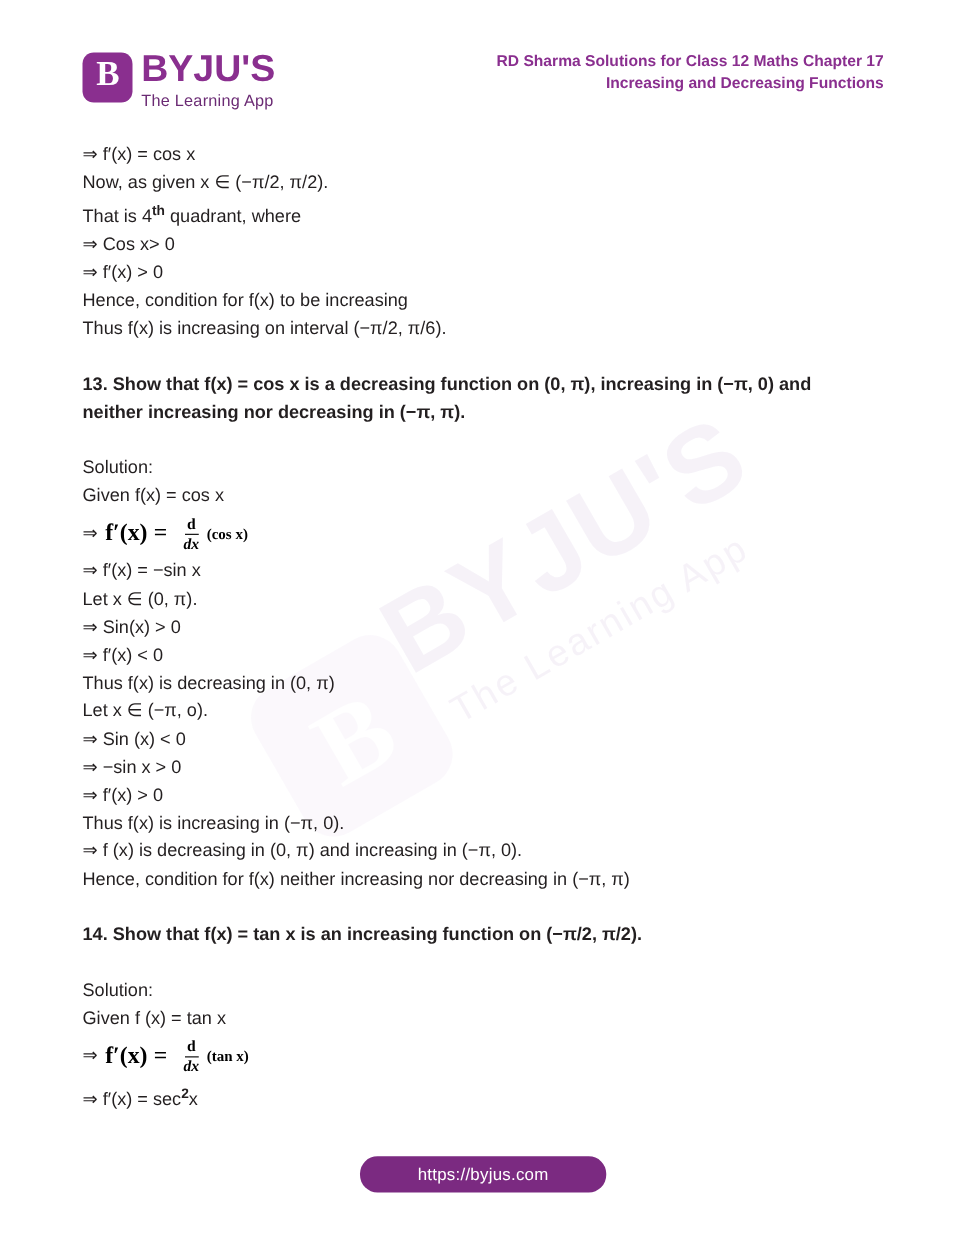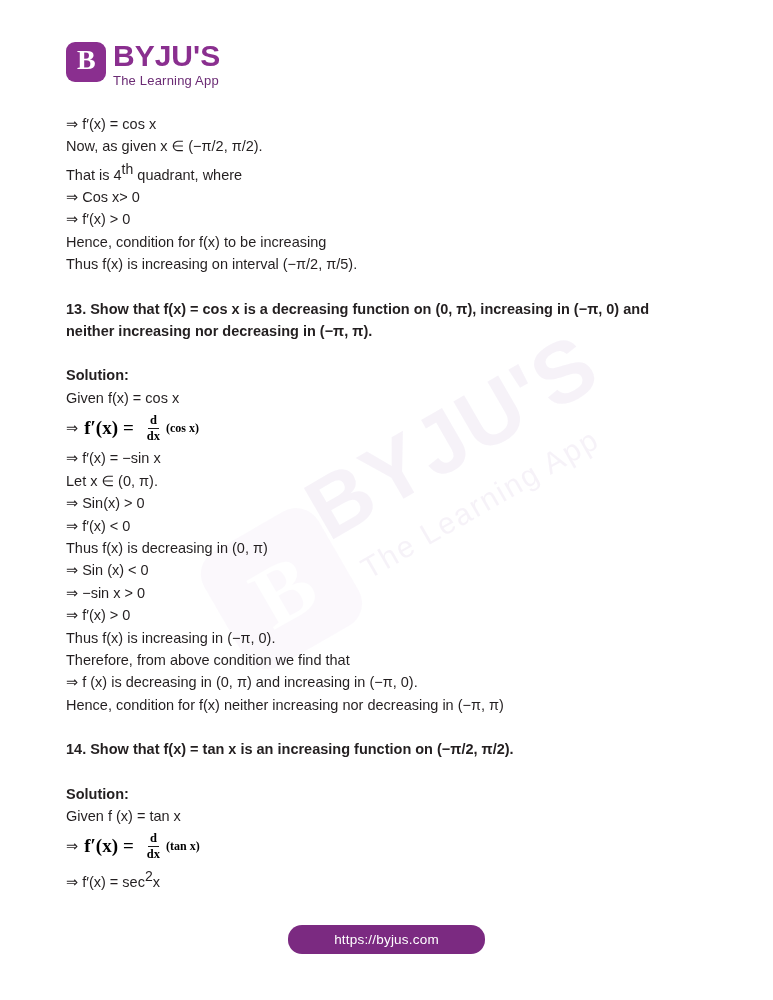--- a/index.html
+++ b/index.html
@@ -132,28 +132,28 @@
     left: 66px;
     top: 113px;
     width: 645px;
     font-size: 14.5px;
     line-height: 22.4px;
   }
   .line {
     white-space: pre-wrap;
   }
   .bold {
-    font-weight: bold;
+    font-weight: normal;
   }
   .q {
     font-weight: bold;
     line-height: 22.4px;
   }
   .gap-lg { height: 22px; }
-  sup { font-size: 14px; vertical-align: super; }
+  sup { font-size: 11px; vertical-align: super; font-weight: bold; }
   
   .math-row {
     display: flex;
     align-items: center;
     height: 34px;
     margin: 2px 0 2px 0;
   }
   .math-arrow {
     font-size: 14.5px;
     margin-right: 6px;
@@ -176,20 +176,21 @@
     line-height: 13px;
     margin: 0 4px;
     vertical-align: middle;
   }
   .frac .num {
     padding: 0 2px 1px 2px;
     border-bottom: 1.3px solid #1a1a1a;
   }
   .frac .den {
     padding: 1px 2px 0 2px;
+    font-style: italic;
   }
   .paren { font-size: 12px; }
   
   .footer {
     position: absolute;
     left: 0;
     top: 925px;
     width: 773px;
     text-align: center;
   }
@@ -219,31 +220,35 @@
   <div class="header">
     <div class="logo-wrap">
       <div class="logo-mark">
         <span>B</span>
       </div>
       <div>
         <div class="logo-text-main">BYJU'S</div>
         <div class="logo-text-sub">The Learning App</div>
       </div>
     </div>
+    <div class="header-title">
+      <div>RD Sharma Solutions for Class 12 Maths Chapter 17</div>
+      <div>Increasing and Decreasing Functions</div>
+    </div>
   </div>
 
   <div class="content">
 
     <div class="line">⇒ f′(x) = cos x</div>
     <div class="line">Now, as given x ∈ (−π/2, π/2).</div>
     <div class="line"><span>That is 4</span><sup>th</sup><span> quadrant, where</span></div>
     <div class="line">⇒ Cos x&gt; 0</div>
     <div class="line">⇒ f′(x) &gt; 0</div>
     <div class="line">Hence, condition for f(x) to be increasing</div>
-    <div class="line">Thus f(x) is increasing on interval (−π/2, π/5).</div>
+    <div class="line">Thus f(x) is increasing on interval (−π/2, π/6).</div>
 
     <div class="gap-lg"></div>
 
     <div class="q">13. Show that f(x) = cos x is a decreasing function on (0, π), increasing in (−π, 0) and</div>
     <div class="q">neither increasing nor decreasing in (−π, π).</div>
 
     <div class="gap-lg"></div>
 
     <div class="line bold">Solution:</div>
     <div class="line">Given f(x) = cos x</div>
@@ -259,25 +264,25 @@
         </span>
         <span class="paren">(cos x)</span>
       </span>
     </div>
 
     <div class="line">⇒ f′(x) = −sin x</div>
     <div class="line">Let x ∈ (0, π).</div>
     <div class="line">⇒ Sin(x) &gt; 0</div>
     <div class="line">⇒ f′(x) &lt; 0</div>
     <div class="line">Thus f(x) is decreasing in (0, π)</div>
+    <div class="line">Let x ∈ (−π, o).</div>
     <div class="line">⇒ Sin (x) &lt; 0</div>
     <div class="line">⇒ −sin x &gt; 0</div>
     <div class="line">⇒ f′(x) &gt; 0</div>
     <div class="line">Thus f(x) is increasing in (−π, 0).</div>
-    <div class="line">Therefore, from above condition we find that</div>
     <div class="line">⇒ f (x) is decreasing in (0, π) and increasing in (−π, 0).</div>
     <div class="line">Hence, condition for f(x) neither increasing nor decreasing in (−π, π)</div>
 
     <div class="gap-lg"></div>
 
     <div class="q">14. Show that f(x) = tan x is an increasing function on (−π/2, π/2).</div>
 
     <div class="gap-lg"></div>
 
     <div class="line bold">Solution:</div>

